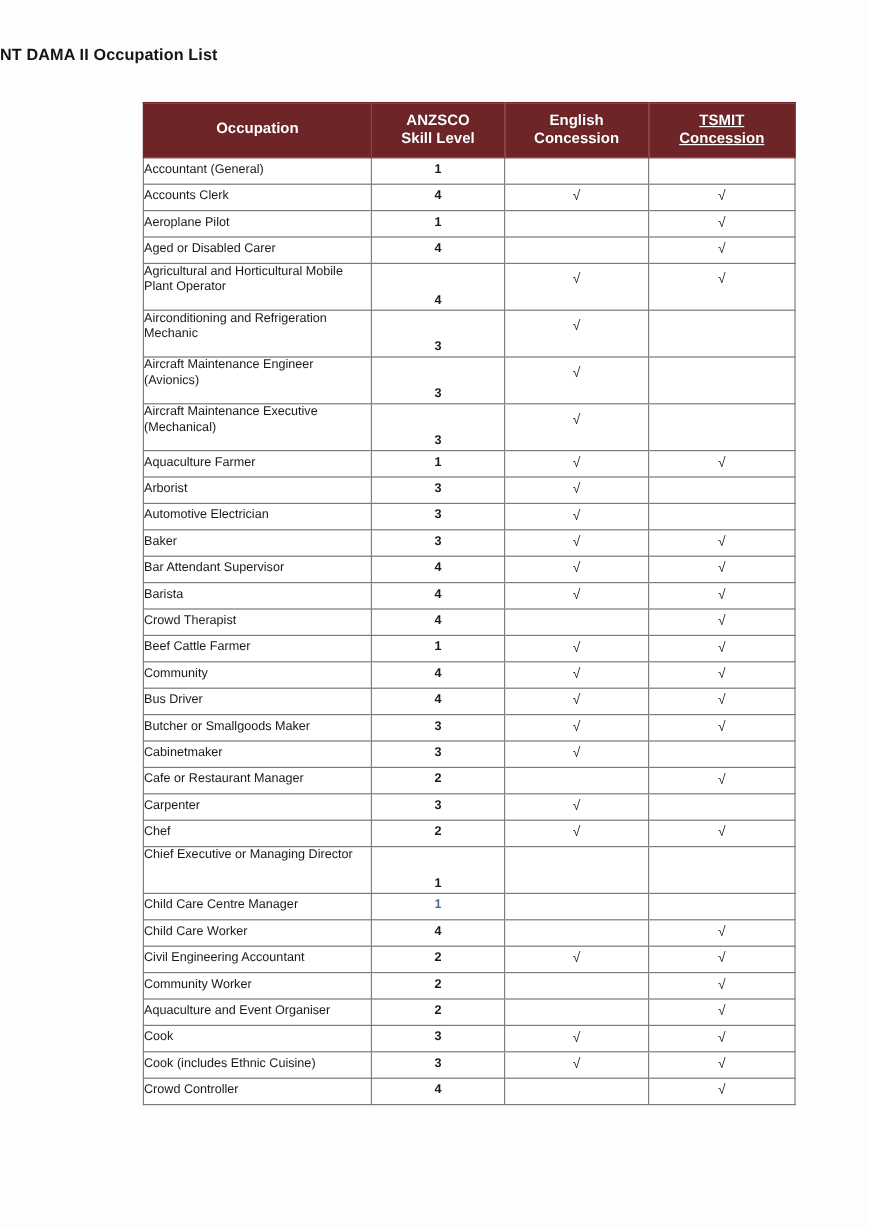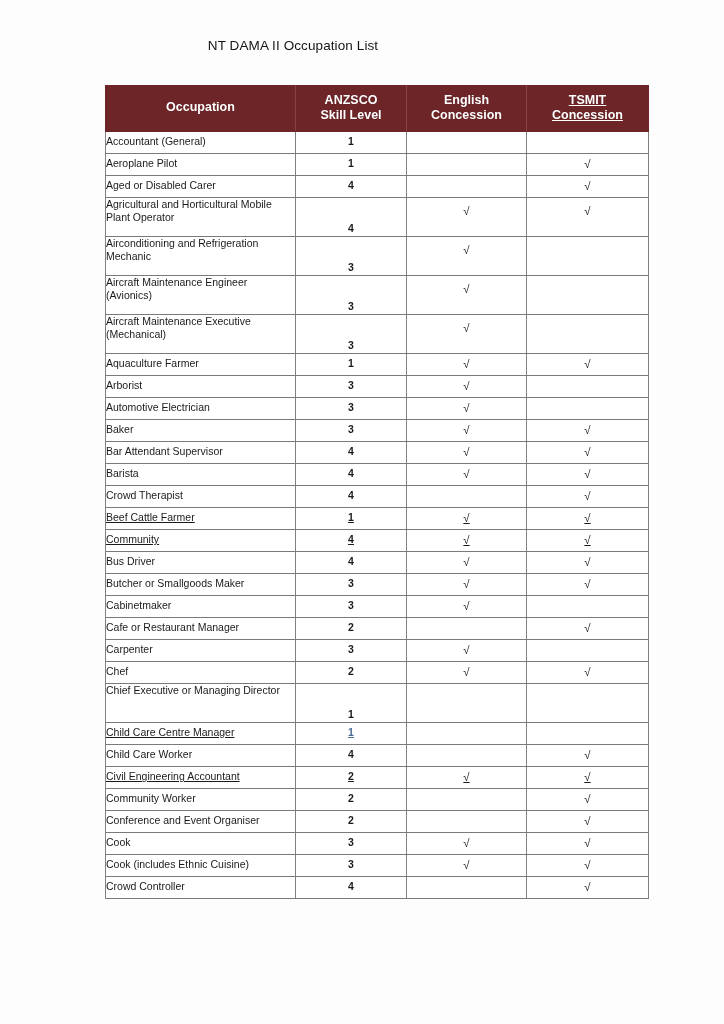--- a/index.html
+++ b/index.html
@@ -19,29 +19,28 @@
     position: relative;
     width: 724px;
     height: 1024px;
     box-sizing: border-box;
   }
   .doc-title {
     position: absolute;
     top: 38px;
     left: 0;
     width: 586px;
-    text-align: center;
     font-size: 13.5px;
-    font-weight: normal;
+    font-weight: bold;
     letter-spacing: 0.1px;
     color: #151515;
   }
   .table-wrap {
     position: absolute;
-    left: 82px;
+    left: 96px;
     top: 85px;
     width: 543px;
     padding-left: 23px;
   }
   table.occ {
     border-collapse: collapse;
     width: 543px;
     table-layout: fixed;
     font-size: 10.5px;
   }
@@ -100,21 +99,21 @@
     text-align: center;
     vertical-align: middle;
     font-size: 11.5px;
     color: #1a1a1a;
   }
   tr.two-line td.mark-cell, tr.three-line td.mark-cell {
     vertical-align: top;
     padding-top: 6px;
   }
 
-  tr.hl td { background: #d9e1f0; text-decoration: underline; }
+  tr.hl td { background: #d9e1f0; }
   tr.hl td.skill-cell.muted { color: #4a6b93; font-weight: bold; }
 </style>
 </head>
 <body>
 
 <div class="page">
 
   <div class="doc-title">NT DAMA II Occupation List</div>
 
   <div class="table-wrap">
@@ -145,20 +144,26 @@
         </tr>
       </thead>
       <tbody id="occ-body">
           <tr class="one-line">
             <td class="occ-cell">Accountant (General)</td>
             <td class="skill-cell">1</td>
             <td class="mark-cell"></td>
             <td class="mark-cell"></td>
           </tr>
           <tr class="one-line">
+            <td class="occ-cell">Accounts Clerk</td>
+            <td class="skill-cell">4</td>
+            <td class="mark-cell">√</td>
+            <td class="mark-cell">√</td>
+          </tr>
+          <tr class="one-line">
             <td class="occ-cell">Aeroplane Pilot</td>
             <td class="skill-cell">1</td>
             <td class="mark-cell"></td>
             <td class="mark-cell">√</td>
           </tr>
           <tr class="one-line">
             <td class="occ-cell">Aged or Disabled Carer</td>
             <td class="skill-cell">4</td>
             <td class="mark-cell"></td>
             <td class="mark-cell">√</td>
@@ -301,21 +306,21 @@
             <td class="mark-cell">√</td>
             <td class="mark-cell">√</td>
           </tr>
           <tr class="one-line">
             <td class="occ-cell">Community Worker</td>
             <td class="skill-cell">2</td>
             <td class="mark-cell"></td>
             <td class="mark-cell">√</td>
           </tr>
           <tr class="one-line">
-            <td class="occ-cell">Conference and Event Organiser</td>
+            <td class="occ-cell">Aquaculture and Event Organiser</td>
             <td class="skill-cell">2</td>
             <td class="mark-cell"></td>
             <td class="mark-cell">√</td>
           </tr>
           <tr class="one-line">
             <td class="occ-cell">Cook</td>
             <td class="skill-cell">3</td>
             <td class="mark-cell">√</td>
             <td class="mark-cell">√</td>
           </tr>

